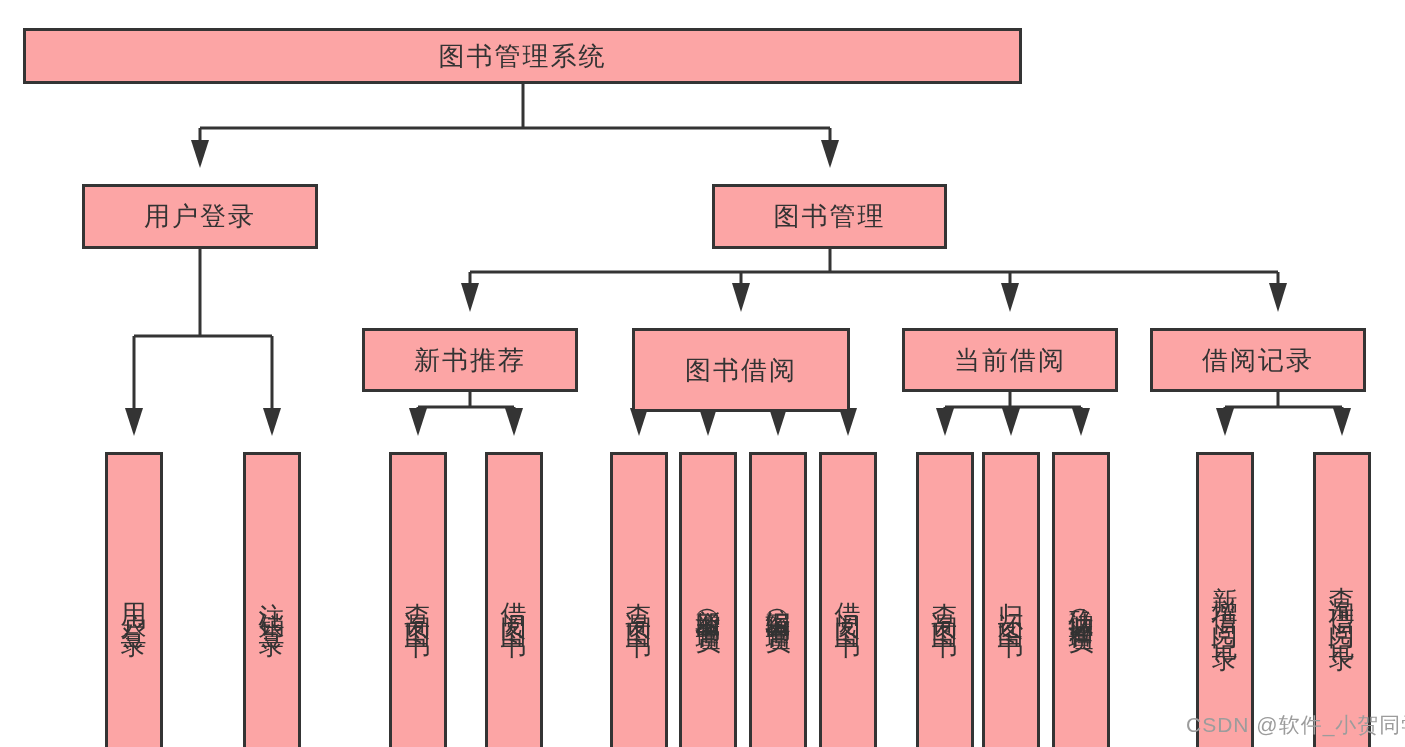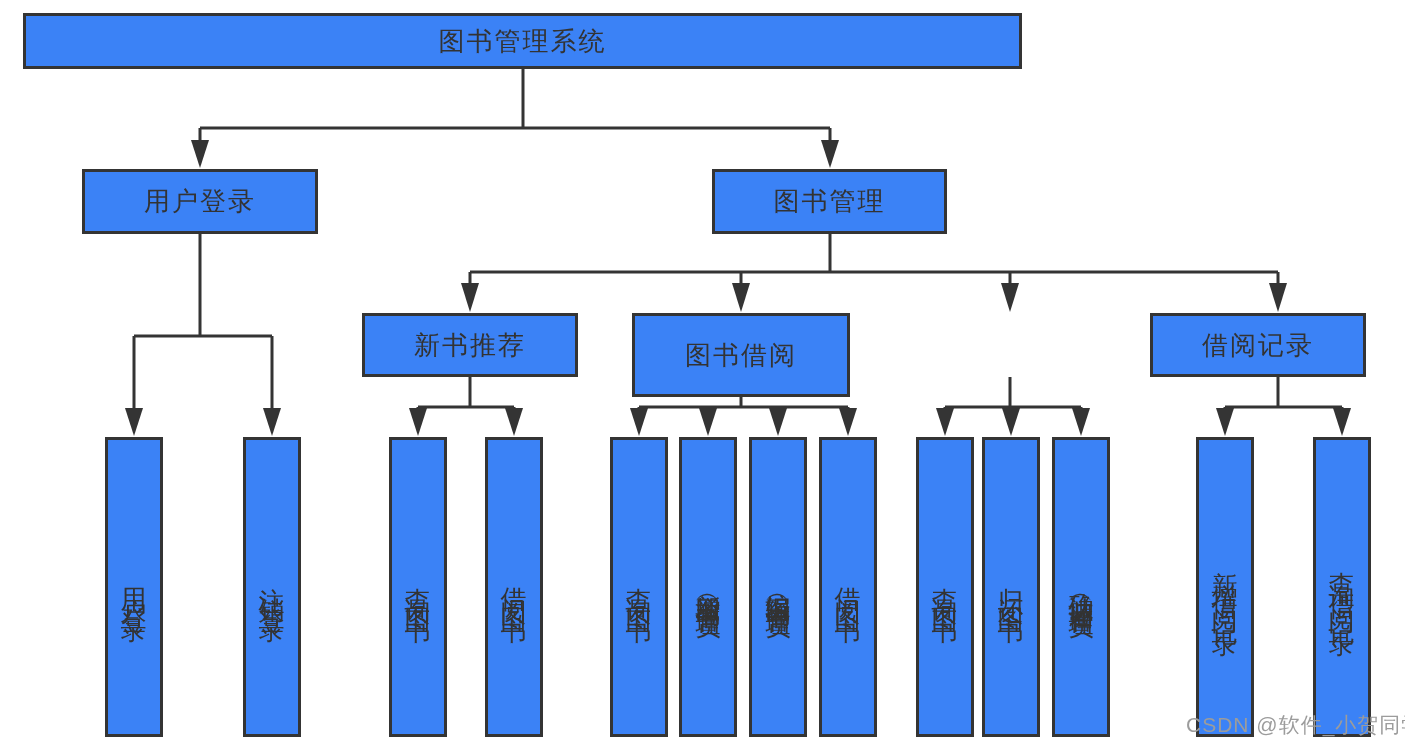--- a/index.html
+++ b/index.html
@@ -9,28 +9,29 @@
     background:#ffffff;
     font-family:"Liberation Sans", sans-serif;
     color:#333333;
     overflow:hidden;
   }
   .connectors { position:absolute; left:0; top:0; }
   .node {
     position:absolute;
     box-sizing:border-box;
     border:3px solid #343434;
-    background:#3b82f6;
+    background:#fca5a5;
     display:flex;
     align-items:center;
     justify-content:center;
     font-size:26px;
     color:#333333;
     letter-spacing:2px;
     z-index:2;
+    margin-top:15px;
   }
   .node.v span{
     writing-mode:vertical-rl;
     letter-spacing:10px;
     line-height:1;
   }
   .node.v.ls6 span{ letter-spacing:12px; }
   .node.v.ls9 span{ letter-spacing:3px; font-size:25px; }
   .watermark{
     position:absolute;
@@ -104,20 +105,23 @@
   <div class="node" style="left:362px;top:313px;width:216px;height:64px">
     <span>新书推荐</span>
   </div>
 
   <div class="node" style="left:712px;top:169px;width:235px;height:65px">
     <span>图书管理</span>
   </div>
   <div class="node" style="left:632px;top:313px;width:218px;height:84px">
     <span>图书借阅</span>
   </div>
+  <div class="node" style="left:902px;top:313px;width:216px;height:64px">
+    <span>当前借阅</span>
+  </div>
   <div class="node" style="left:1150px;top:313px;width:216px;height:64px">
     <span>借阅记录</span>
   </div>
 
   <div class="node v" style="left:105px;top:437px;width:58px;height:300px">
     <span>用户登录</span>
   </div>
   <div class="node v" style="left:243px;top:437px;width:58px;height:300px">
     <span>注销登录</span>
   </div>

